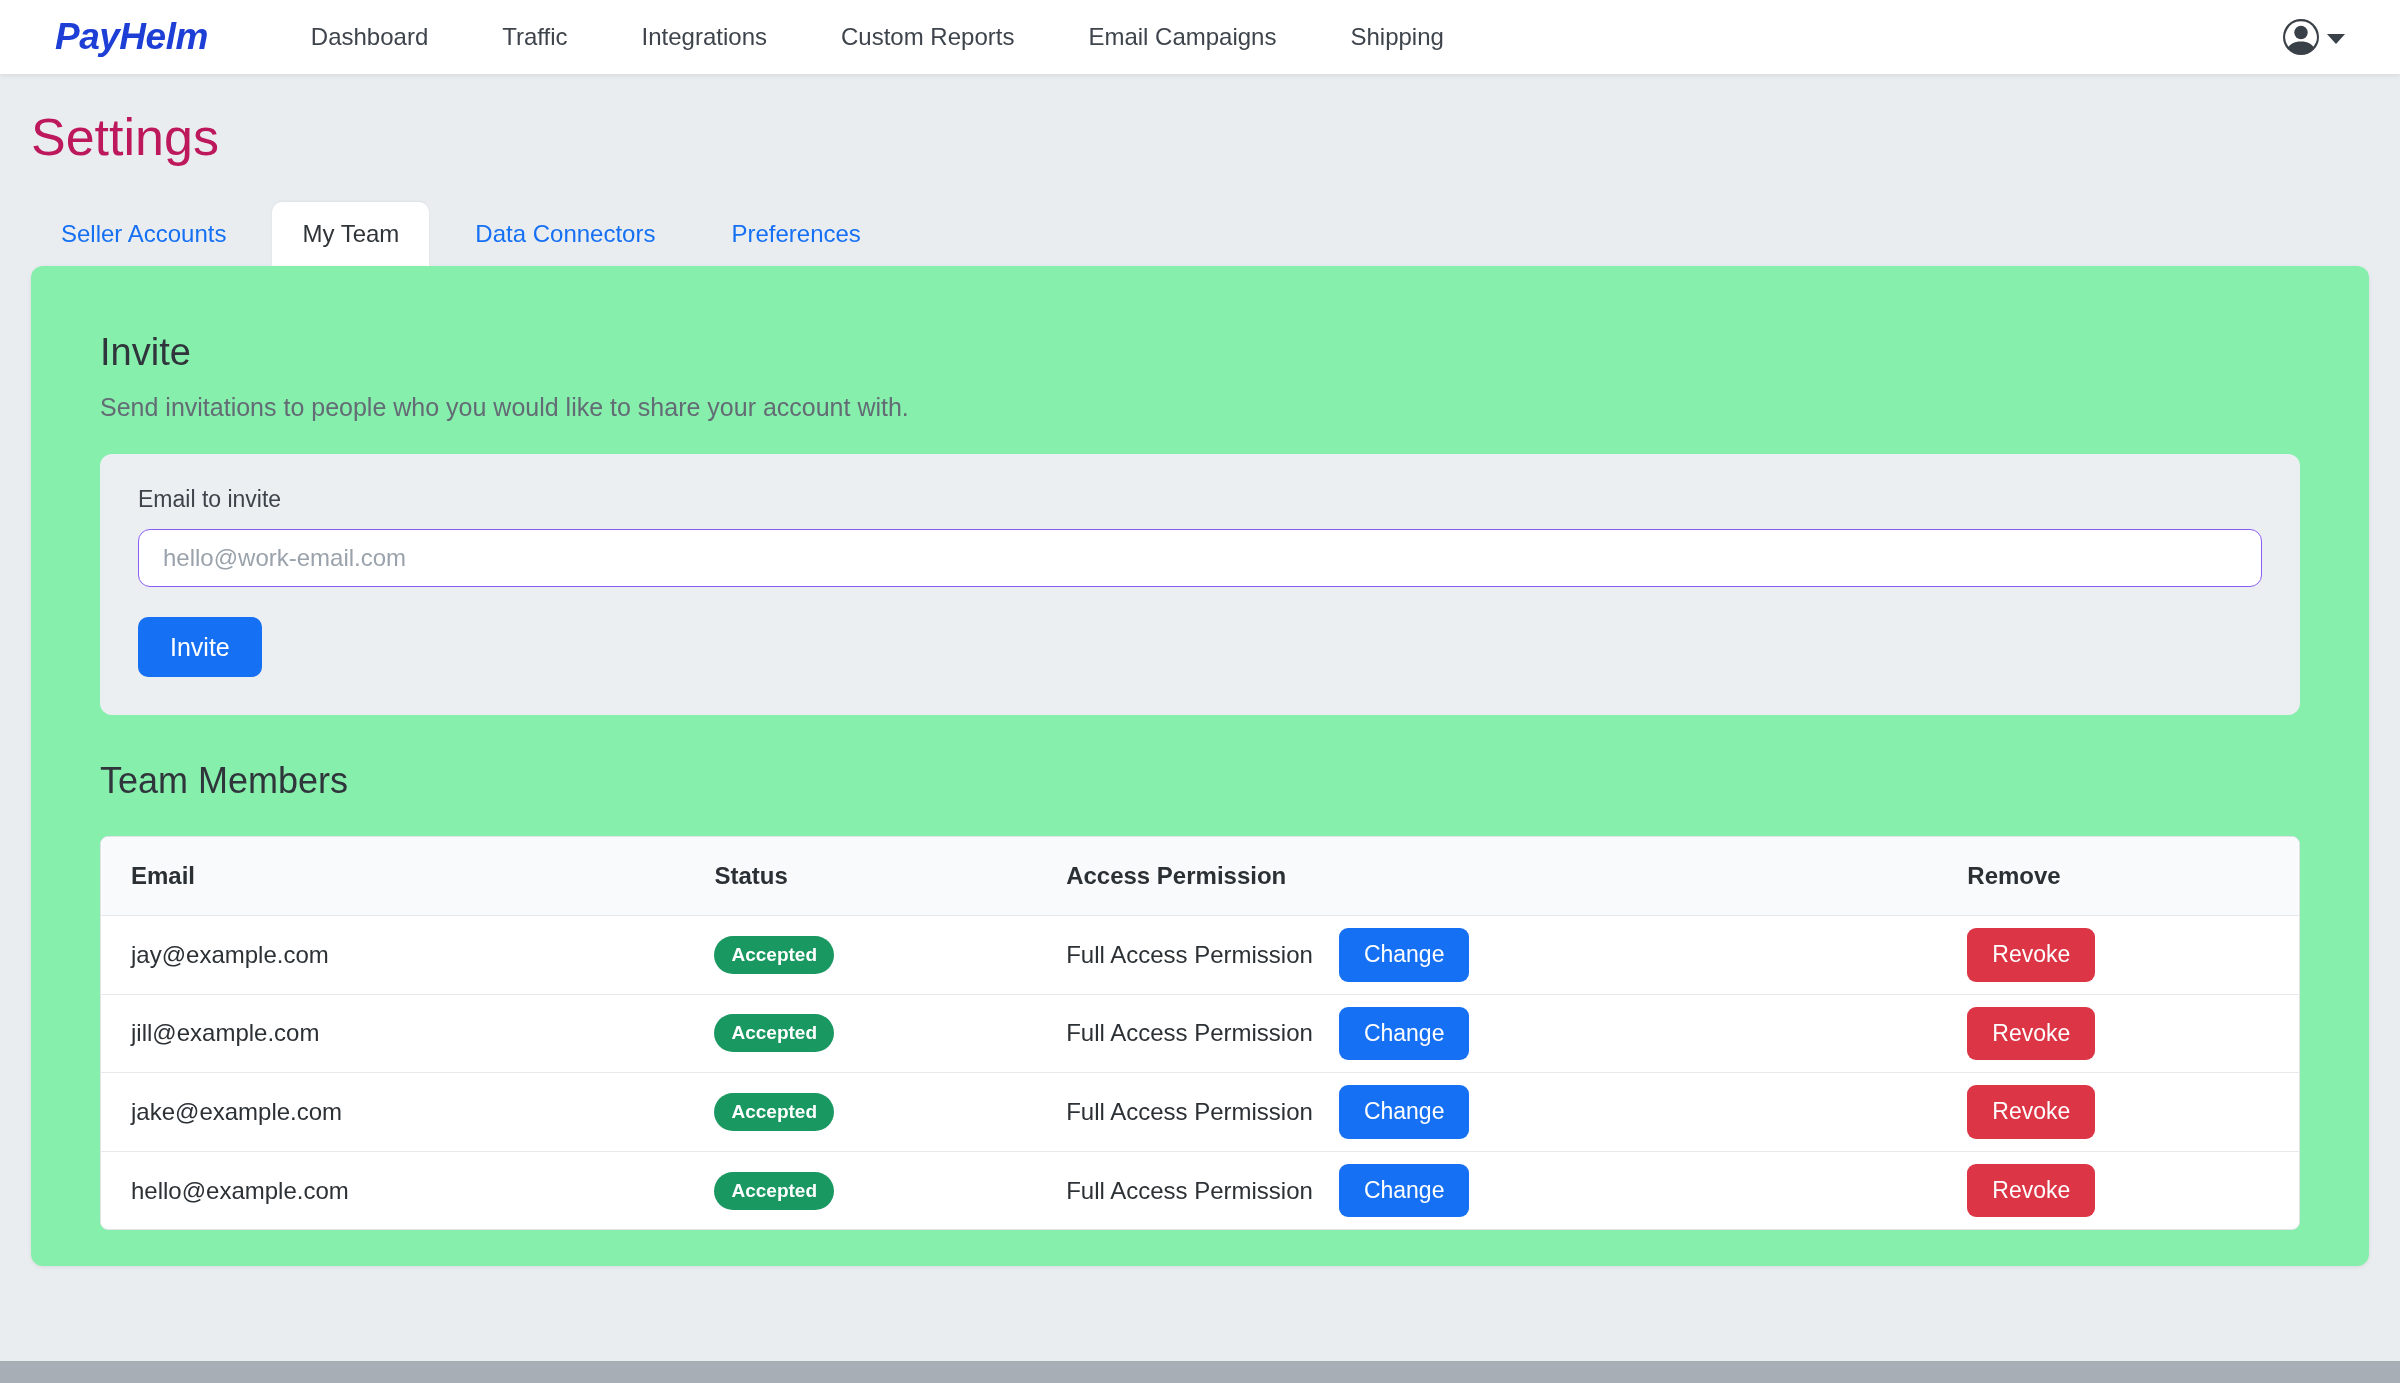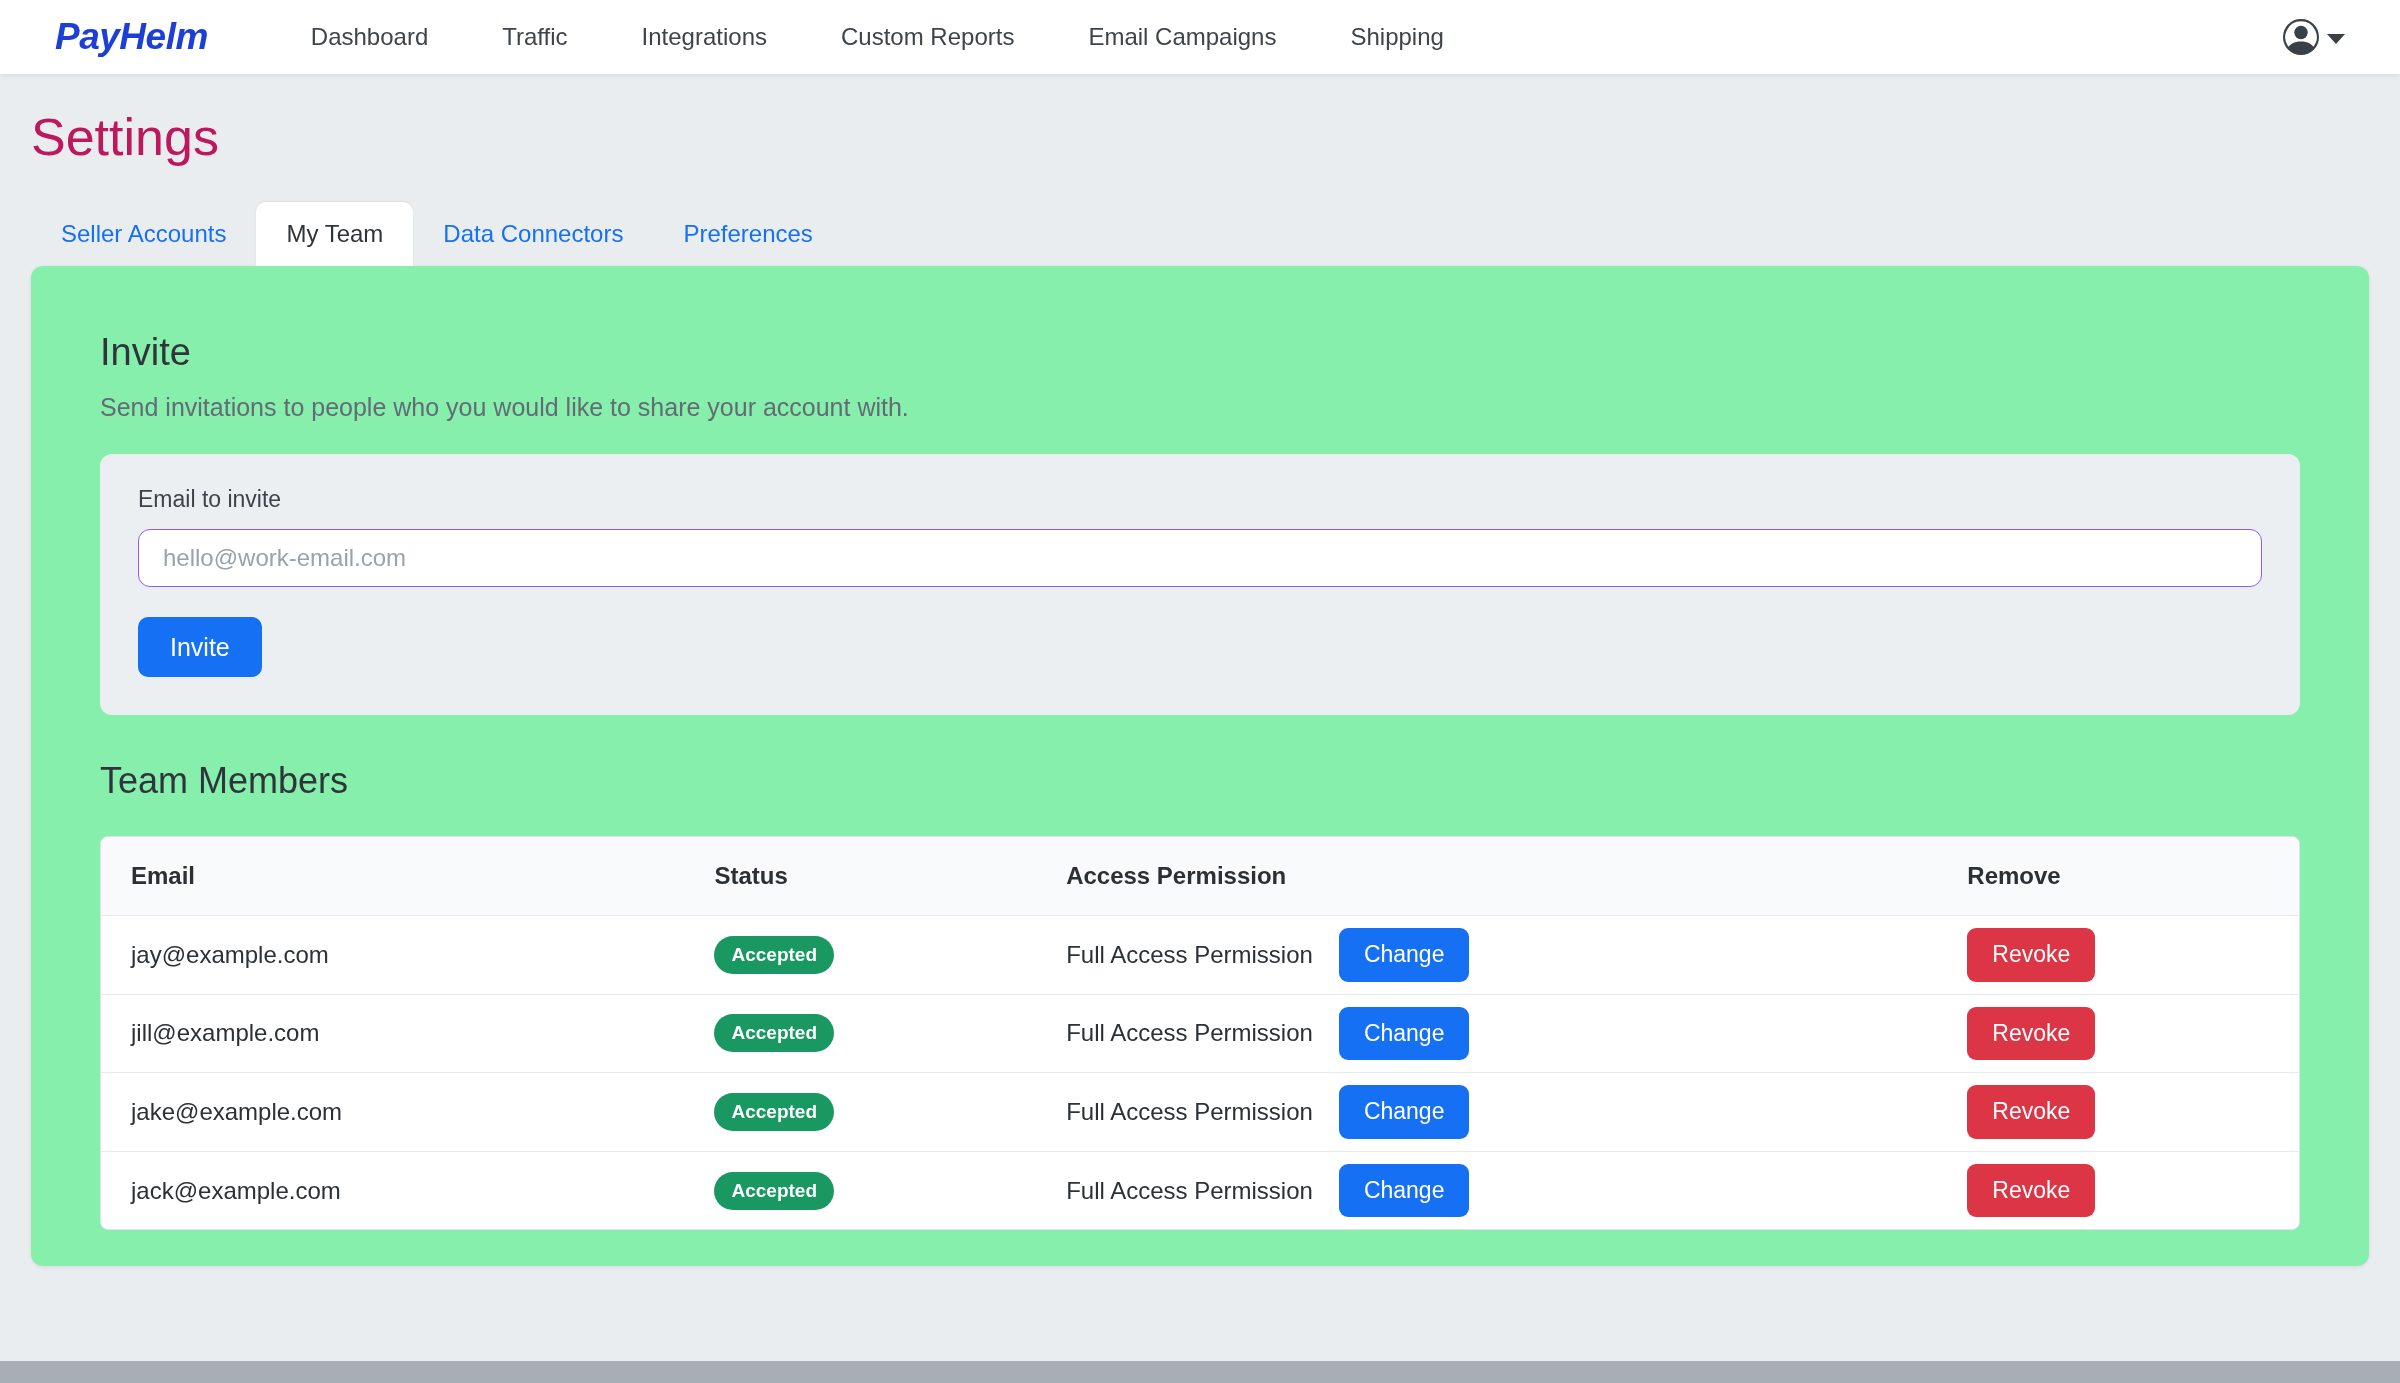--- a/index.html
+++ b/index.html
@@ -63,21 +63,21 @@
   .page { padding: 0 31px; }
   .page-title {
     font-size: 52px;
     font-weight: 500;
     color: #be185d;
     margin: 34px 0 0 0;
     line-height: 1.15;
   }
 
   
-  .tabs { display: flex; margin-top: 34px; }
+  .tabs { display: flex; margin-top: 34px; gap: 16px; }
   .tab {
     font-size: 24px;
     color: #1670f3;
     padding: 0 30px;
     height: 64px;
     display: flex;
     align-items: center;
     cursor: pointer;
     text-decoration: none;
   }
@@ -298,21 +298,21 @@
             <td><span class="badge">Accepted</span></td>
             <td>
               <div class="perm-cell">
                 <span>Full Access Permission</span>
                 <button class="btn btn-primary btn-sm">Change</button>
               </div>
             </td>
             <td><button class="btn btn-danger btn-sm">Revoke</button></td>
           </tr>
           <tr>
-            <td>jack@example.com</td>
+            <td>hello@example.com</td>
             <td><span class="badge">Accepted</span></td>
             <td>
               <div class="perm-cell">
                 <span>Full Access Permission</span>
                 <button class="btn btn-primary btn-sm">Change</button>
               </div>
             </td>
             <td><button class="btn btn-danger btn-sm">Revoke</button></td>
           </tr>
         </tbody>

